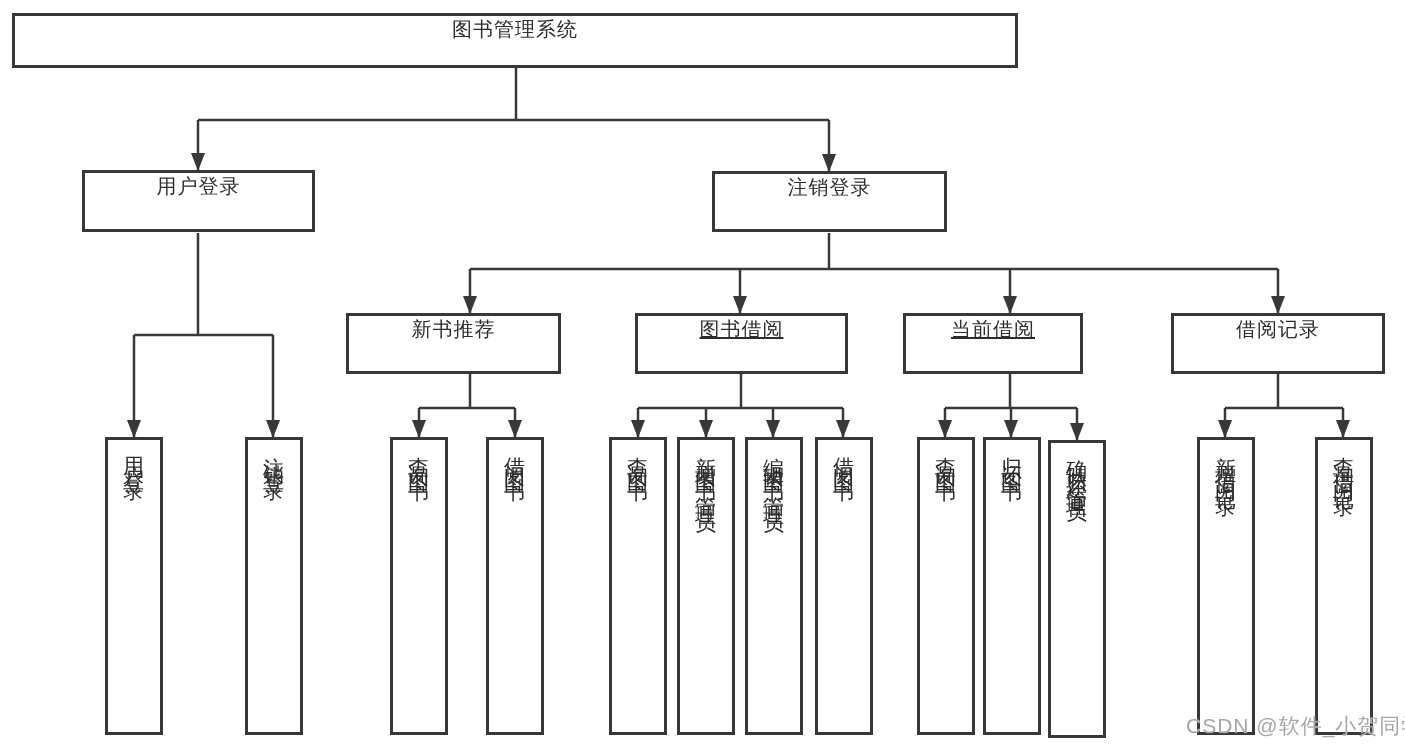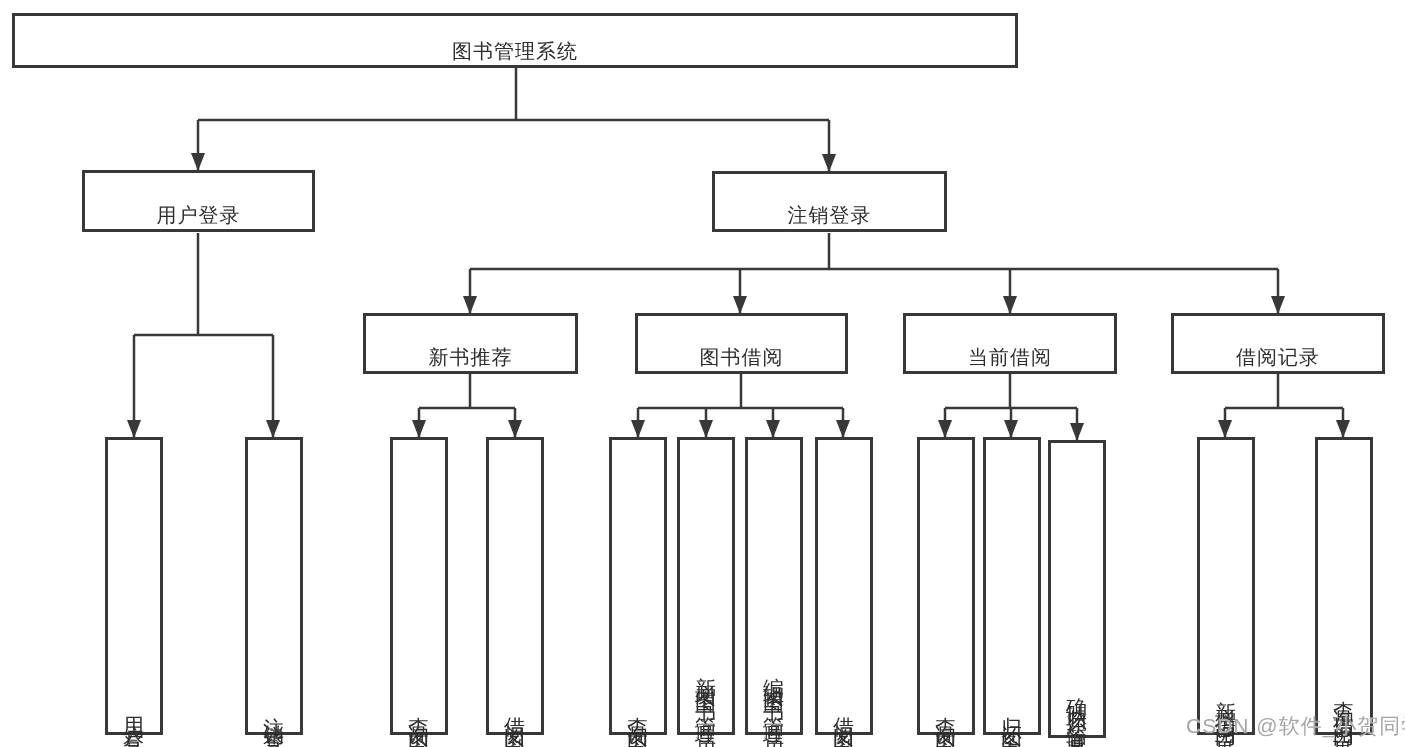--- a/index.html
+++ b/index.html
@@ -22,21 +22,21 @@
     width: 1405px;
     height: 747px;
     pointer-events: none;
   }
   .node {
     position: absolute;
     box-sizing: border-box;
     border: 3px solid #383838;
     background: #ffffff;
     display: flex;
-    align-items: flex-end;
+    align-items: flex-start;
     justify-content: center;
     color: #2d2d2d;
   }
   .node.h {
     font-size: 20px;
     letter-spacing: 1px;
   }
   .node.v {
     font-size: 21px;
   }
@@ -118,27 +118,27 @@
     <span>图书管理系统</span>
   </div>
 
   <div class="node h" style="left:82px; top:170px; width:233px; height:62px;">
     <span>用户登录</span>
   </div>
   <div class="node h" style="left:712px; top:171px; width:235px; height:61px;">
     <span>注销登录</span>
   </div>
 
-  <div class="node h" style="left:363px; top:313px; width:215px; height:61px;">
+  <div class="node h" style="left:346px; top:313px; width:215px; height:61px;">
     <span>新书推荐</span>
   </div>
-  <div class="node h" style="left:635px; top:313px; width:213px; height:61px;">
+  <div class="node h" style="left:635px; top:313px; width:213px; height:61px;text-decoration:underline;">
     <span>图书借阅</span>
   </div>
-  <div class="node h" style="left:903px; top:313px; width:214px; height:61px;">
+  <div class="node h" style="left:903px; top:313px; width:180px; height:61px;text-decoration:underline;">
     <span>当前借阅</span>
   </div>
   <div class="node h" style="left:1171px; top:313px; width:214px; height:61px;">
     <span>借阅记录</span>
   </div>
 
   <div class="node v" style="left:105px; top:437px; width:58px; height:298px;">
     <span class="vtext">用户登录</span>
   </div>
   <div class="node v" style="left:245px; top:437px; width:58px; height:298px;">

